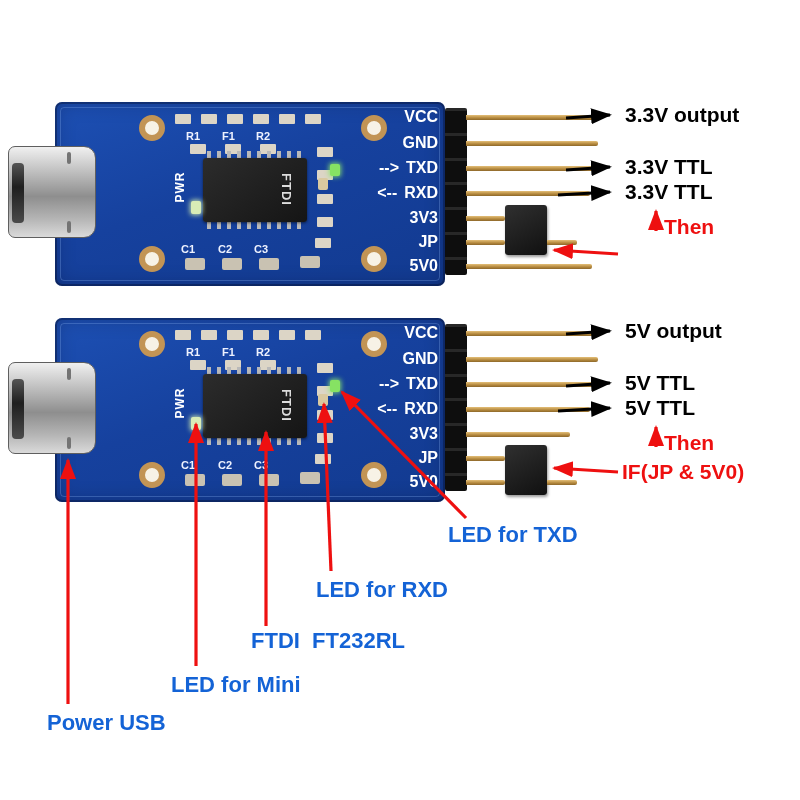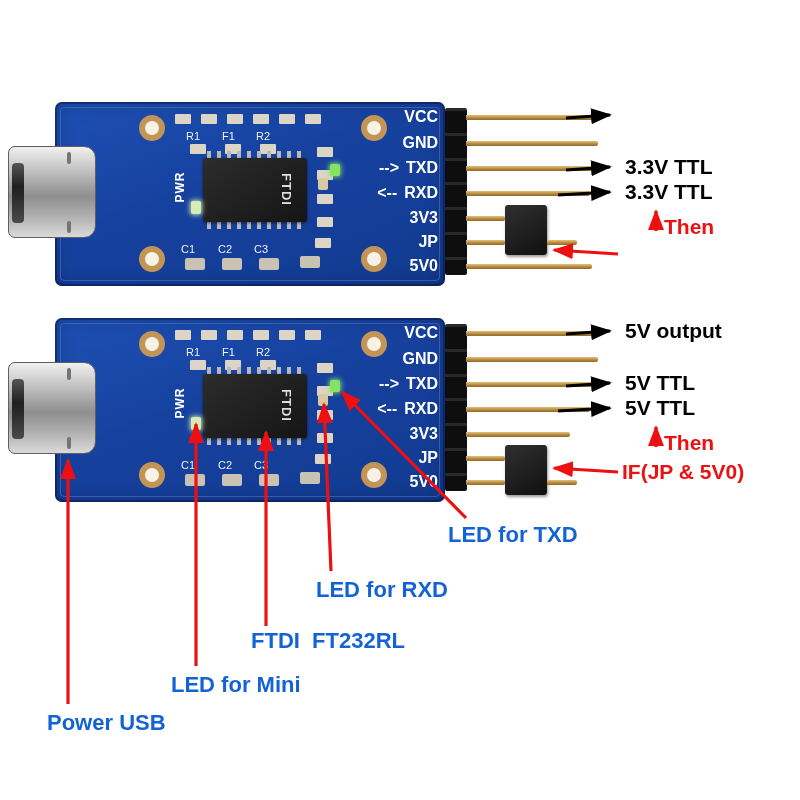--- a/index.html
+++ b/index.html
@@ -31,21 +31,21 @@
   .chip{position:absolute;left:203px;top:56px;width:104px;height:64px;
         background:linear-gradient(145deg,#2c2c2c,#151515);border-radius:3px;box-shadow:0 1px 3px rgba(0,0,0,.55)}
   .chipstrip{position:absolute;left:207px;width:96px;height:8px;
         background:repeating-linear-gradient(90deg,#b9b9b9 0 4px,transparent 4px 10px)}
   .chiplogo{position:absolute;right:4px;top:24px;color:#ddd;font-weight:bold;font-size:13px;
         transform:rotate(90deg);letter-spacing:1px}
   .pwr{position:absolute;left:164px;top:78px;color:#fff;font-weight:bold;font-size:12px;
         transform:rotate(-90deg);letter-spacing:1px}
   .led{position:absolute;border-radius:2px}
 
-  .silk{position:absolute;color:#eef2ff;font-weight:normal;font-size:11px}
+  .silk{position:absolute;color:#eef2ff;font-weight:bold;font-size:11px}
 
   .hdr{position:absolute;left:445px;top:6px;width:22px;height:167px;border-radius:2px;
        background:repeating-linear-gradient(180deg,#282828 0 3px,#0e0e0e 3px 24.8px)}
   .hpin{position:absolute;left:466px;height:5px;border-radius:0 2px 2px 0;
        background:linear-gradient(180deg,#e4bf78,#b3873c 60%,#8d682b)}
   .jumper{position:absolute;left:505px;width:42px;height:50px;border-radius:3px;
        background:linear-gradient(150deg,#303030,#101010);box-shadow:1px 2px 3px rgba(0,0,0,.4)}
 
   .pin-row{position:absolute;left:320px;width:118px;height:20px;display:flex;justify-content:flex-end;gap:7px;
        color:#fff;font-weight:bold;font-size:16px;line-height:20px}
@@ -127,20 +127,21 @@
     </div>
   <div class="pin-row" style="top:130px">
       <span></span>
       <span>JP</span>
     </div>
   <div class="pin-row" style="top:154px">
       <span></span>
       <span>5V0</span>
     </div>
 
+  <div class="ann black" style="left:625px;top:1px">3.3V output</div>
   <div class="ann black" style="left:625px;top:53px">3.3V TTL</div>
   <div class="ann black" style="left:625px;top:78px">3.3V TTL</div>
   <div class="ann red" style="left:664px;top:113px">Then</div>
 </div>
 
 <div class="board" style="top:318px">
   <div class="pcb"></div>
   <div class="usb">
     <div class="usb-slot"></div>
     <div class="usb-dimple" style="left:58px;top:5px"></div>

